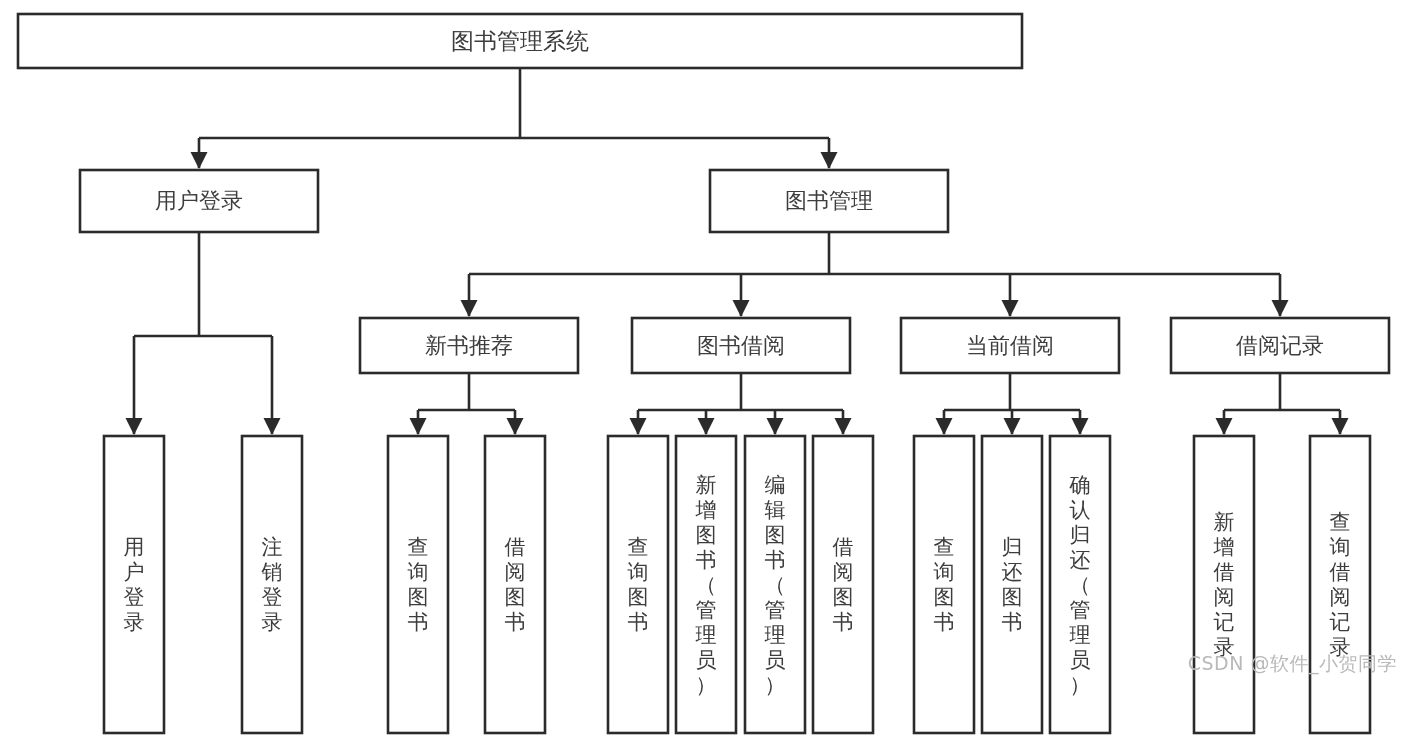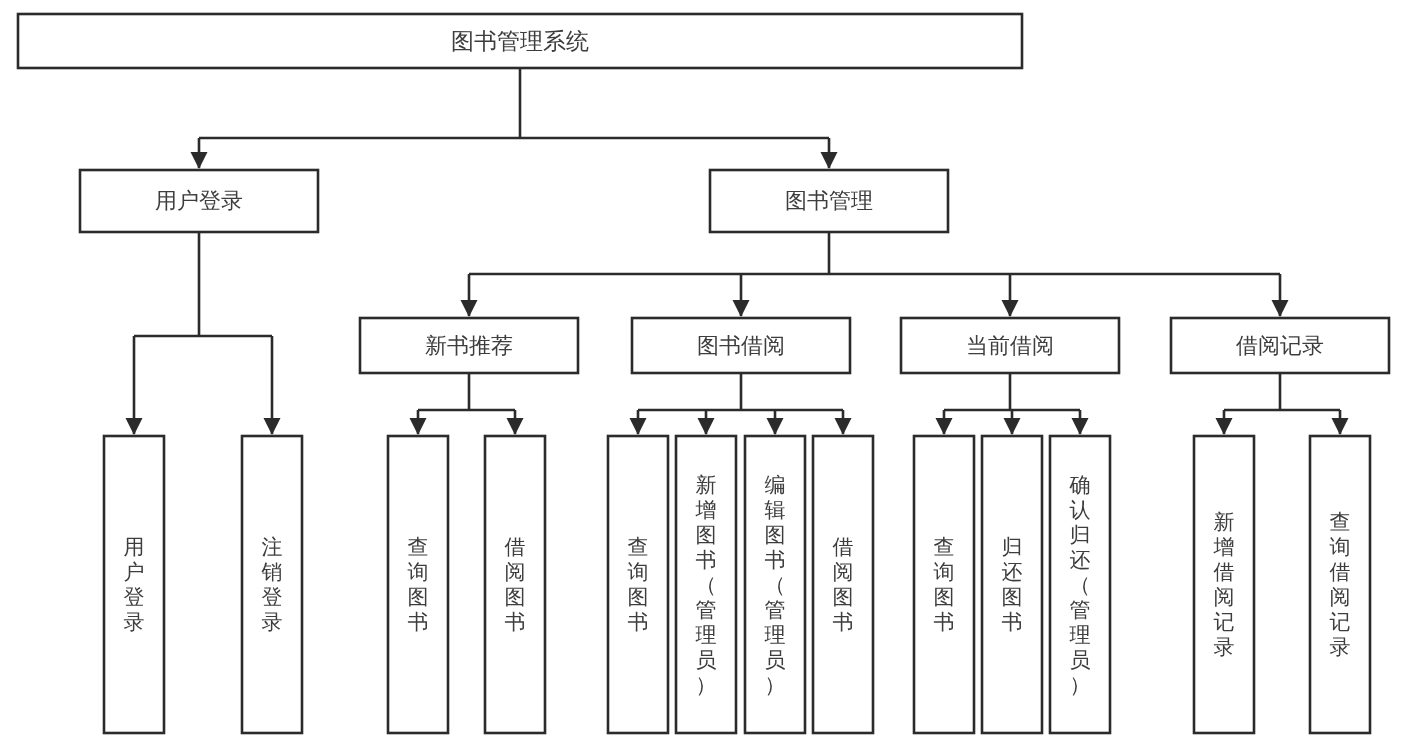--- a/index.html
+++ b/index.html
@@ -207,13 +207,14 @@
           <rect x="1194" y="436" width="60" height="297" class="node-box"></rect>
           <text x="1224" class="vlabel"><tspan x="1224" y="529">新</tspan><tspan x="1224" y="554">增</tspan><tspan x="1224" y="579">借</tspan><tspan x="1224" y="604">阅</tspan><tspan x="1224" y="629">记</tspan><tspan x="1224" y="654">录</tspan></text>
         </g>
         <g>
           <rect x="1310" y="436" width="60" height="297" class="node-box"></rect>
           <text x="1340" class="vlabel"><tspan x="1340" y="529">查</tspan><tspan x="1340" y="554">询</tspan><tspan x="1340" y="579">借</tspan><tspan x="1340" y="604">阅</tspan><tspan x="1340" y="629">记</tspan><tspan x="1340" y="654">录</tspan></text>
         </g>
       </g>
 
   </svg>
+  <div class="watermark">CSDN @软件_小贺同学</div>
 </div>
 
 </body></html>

